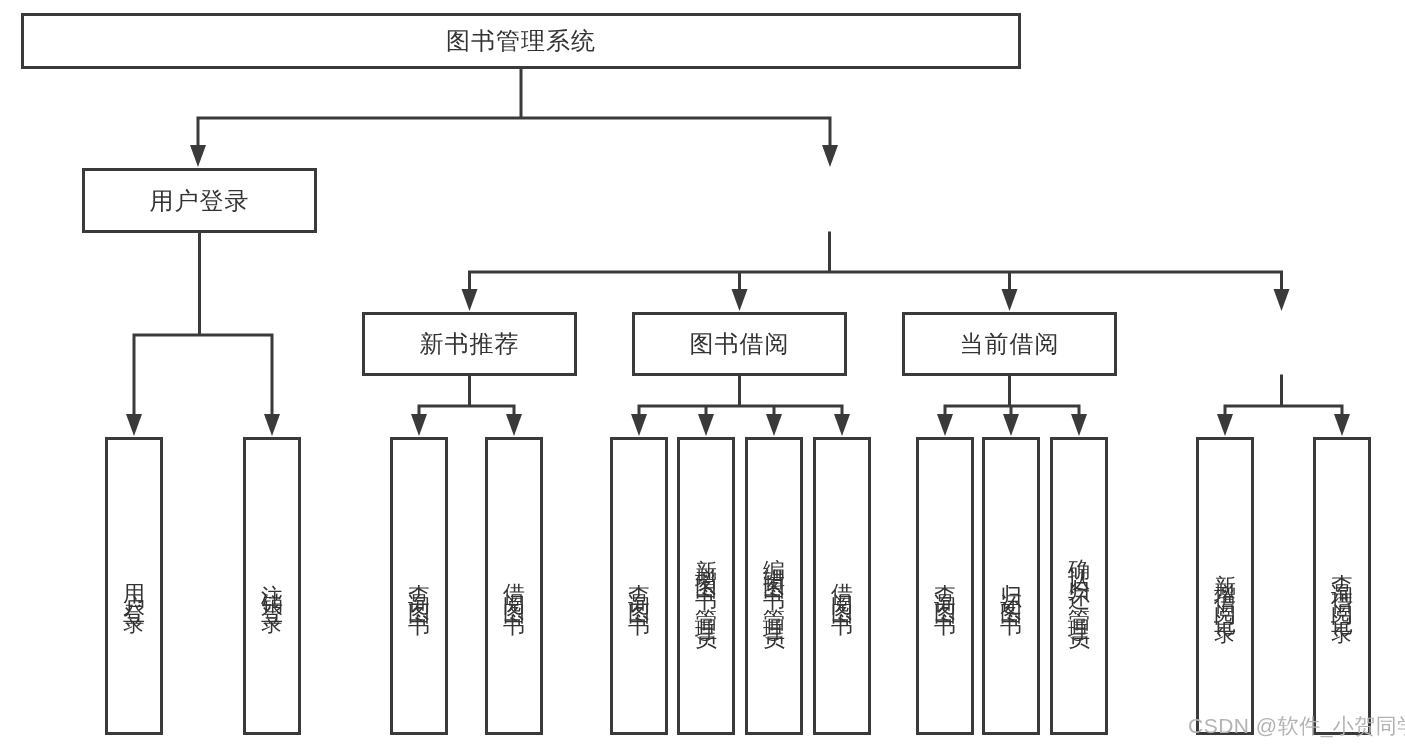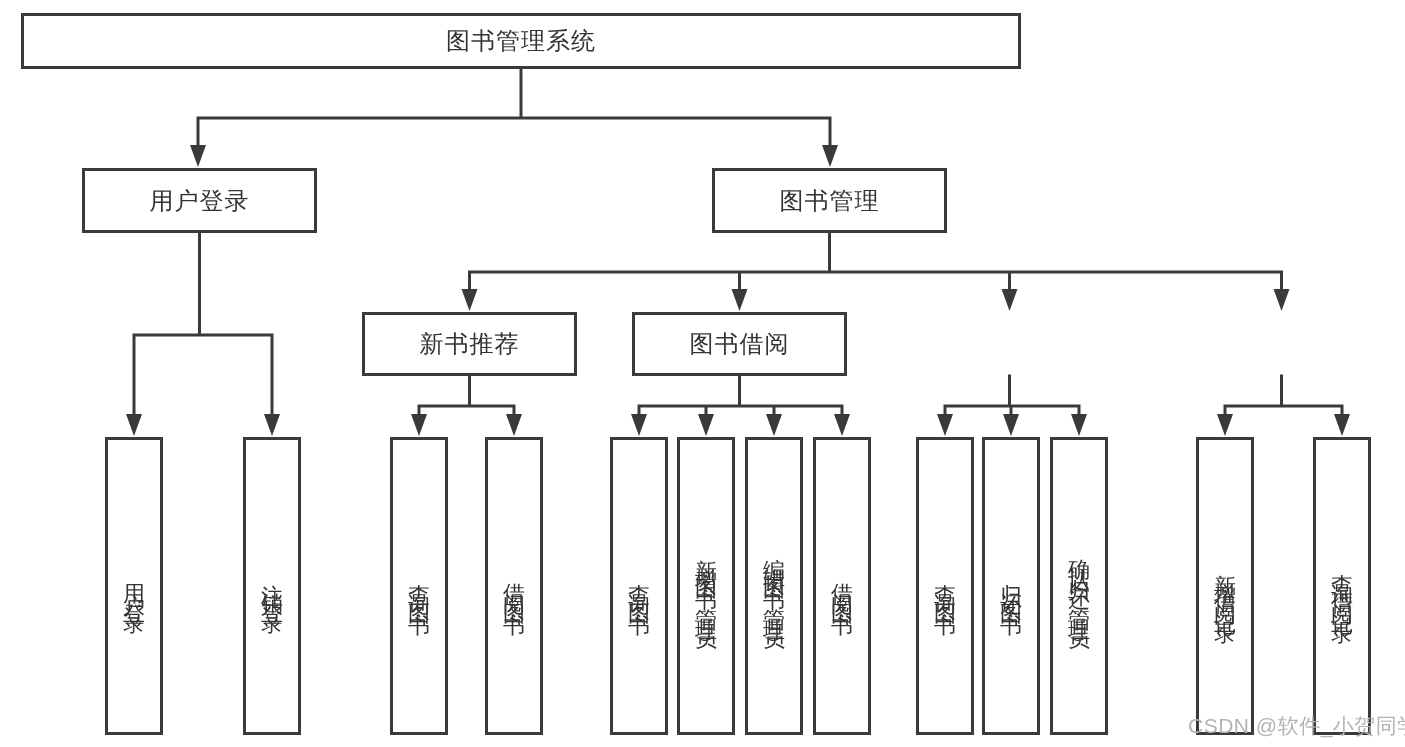--- a/index.html
+++ b/index.html
@@ -92,29 +92,29 @@
     <path class="arrow" d="M1334 414 L1350 414 L1342 436 Z"></path>
   </svg>
 
   <div class="node h" style="left:21px;top:13px;width:1000px;height:56px">
     <span>图书管理系统</span>
   </div>
 
   <div class="node h" style="left:82px;top:168px;width:235px;height:65px">
     <span>用户登录</span>
   </div>
-  <div class="node h" style="left:712px;top:168px;width:235px;height:65px">
-    <span>图书管理</span>
-  </div>
 
   <div class="node h" style="left:632px;top:312px;width:215px;height:64px">
     <span>图书借阅</span>
   </div>
   <div class="node h" style="left:362px;top:312px;width:215px;height:64px">
     <span>新书推荐</span>
+  </div>
+  <div class="node h" style="left:902px;top:312px;width:215px;height:64px">
+    <span>当前借阅</span>
   </div>
 
   <div class="node v" style="left:105px;top:437px;width:58px;height:298px">
     <span>用户登录</span>
   </div>
   <div class="node v" style="left:243px;top:437px;width:58px;height:298px">
     <span>注销登录</span>
   </div>
 
   <div class="node v" style="left:390px;top:437px;width:58px;height:298px">

